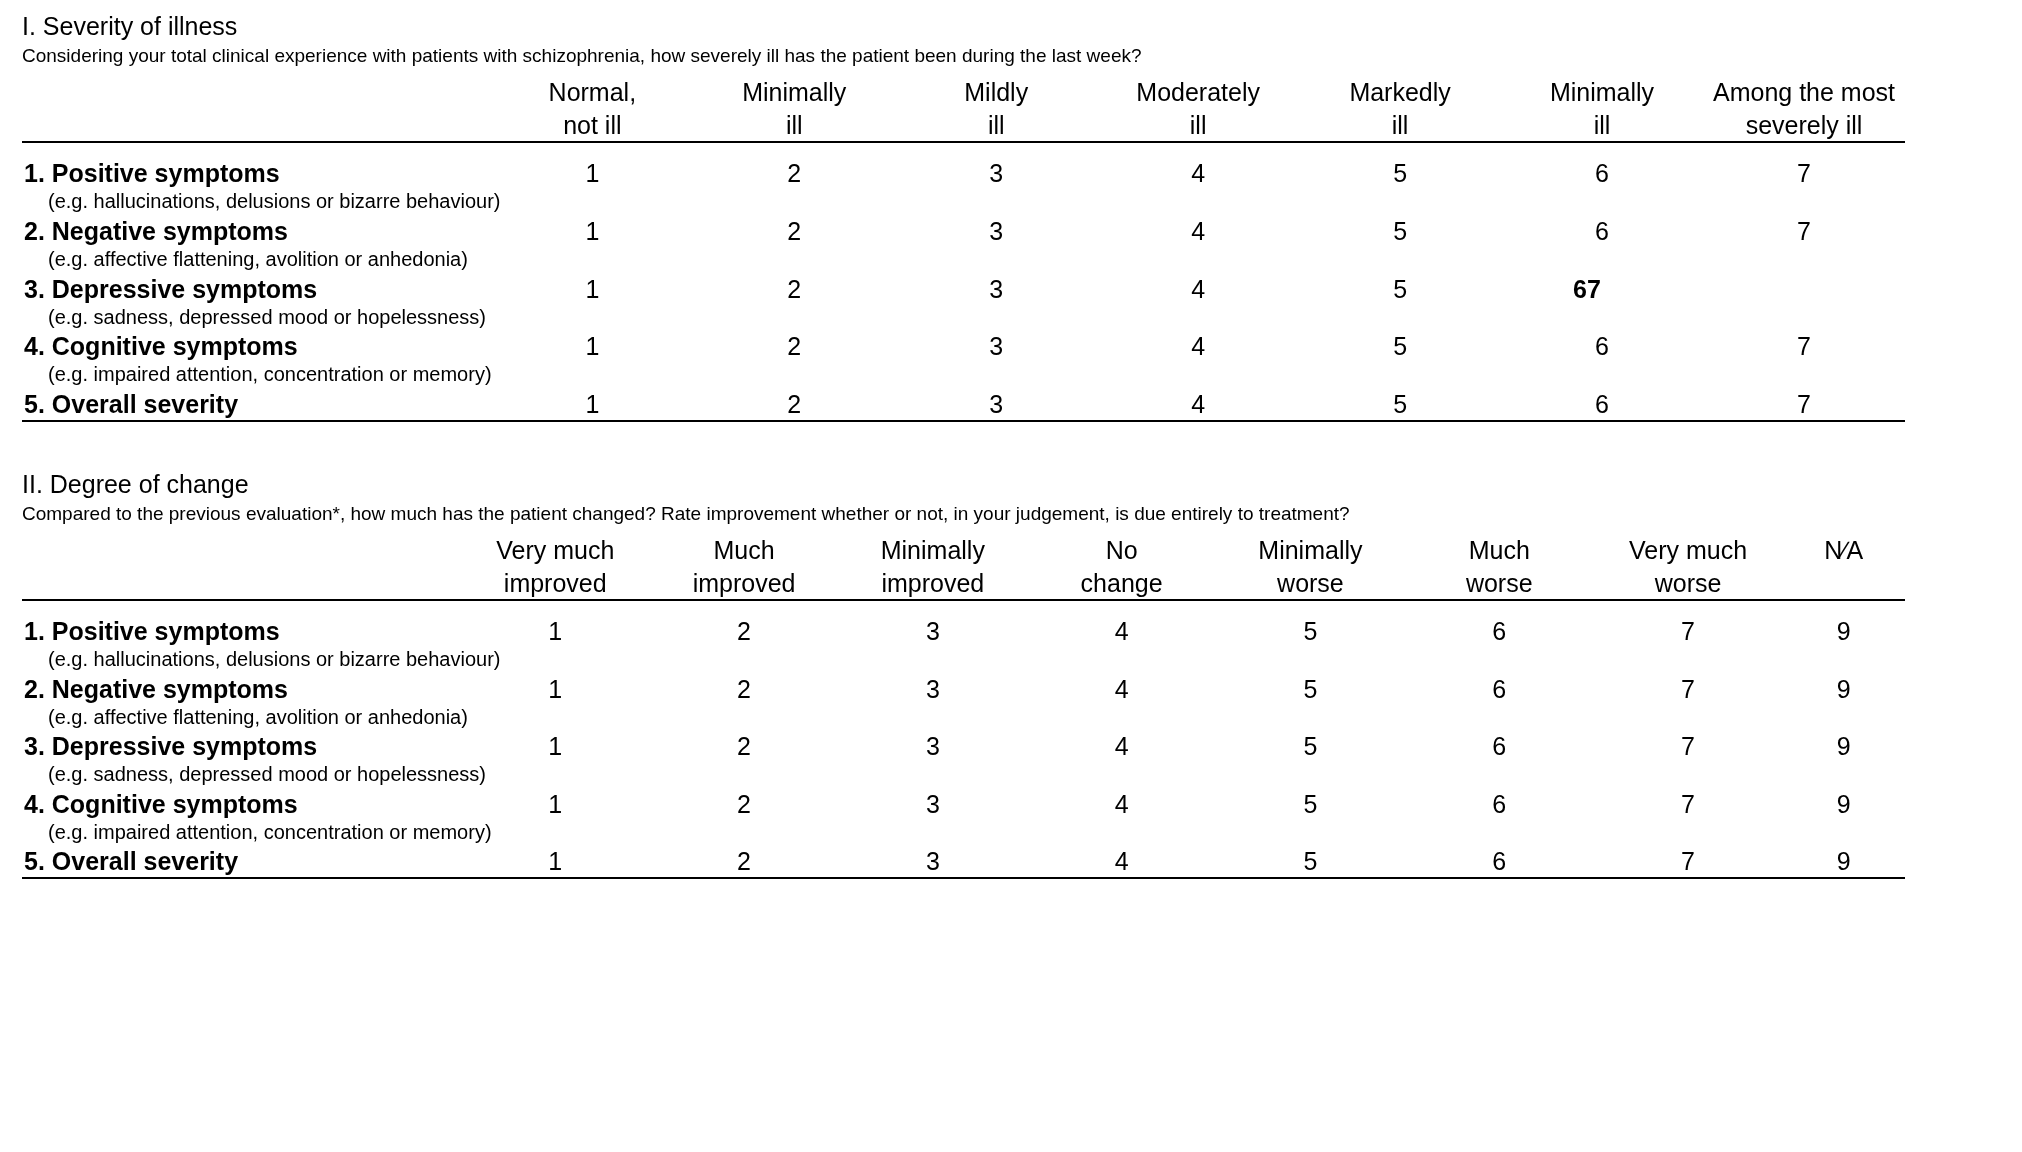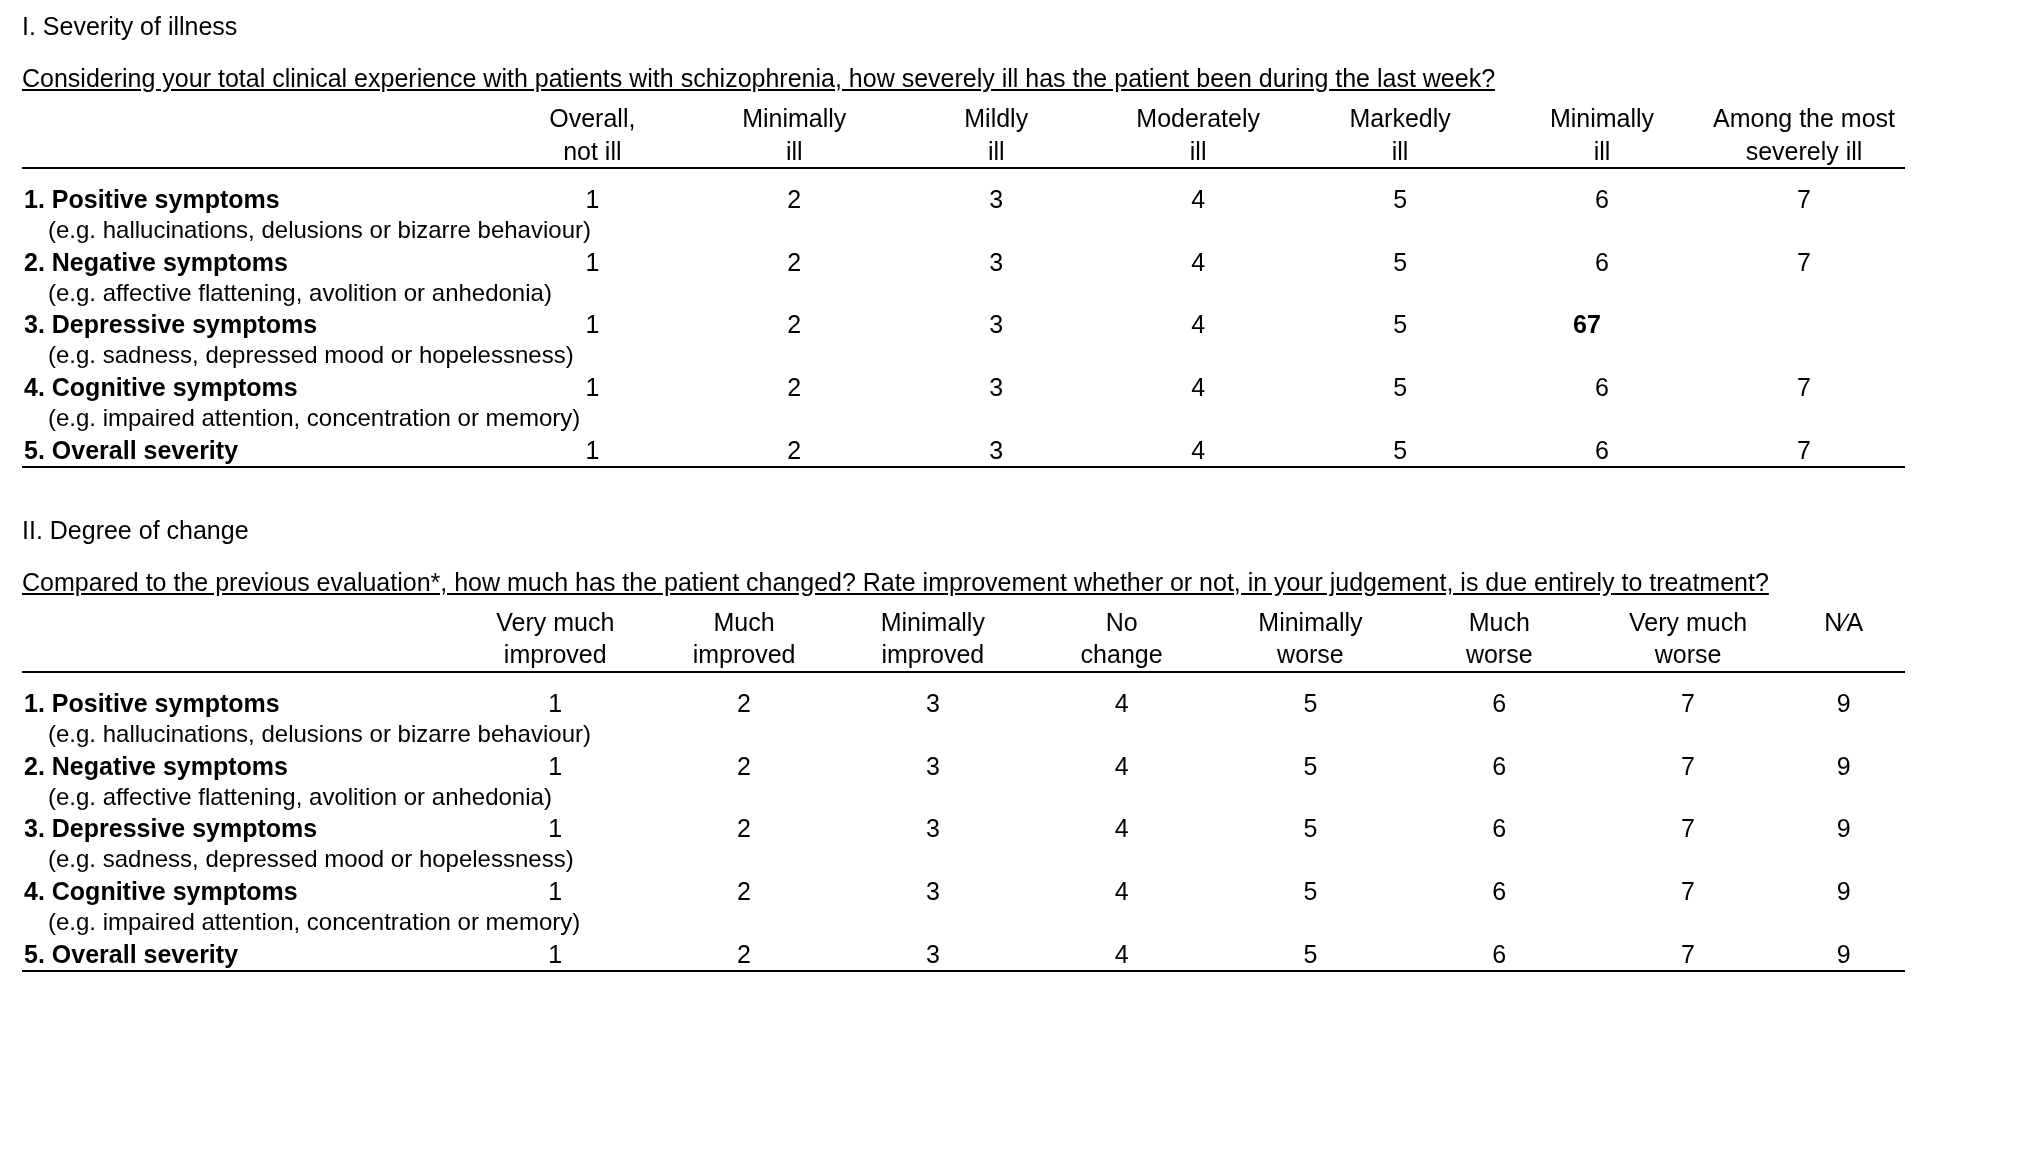--- a/index.html
+++ b/index.html
@@ -23,24 +23,23 @@
   }
 
   .section {
     margin-bottom: 6px;
   }
   .sec-title {
     font-size: 25px;
     white-space: nowrap;
   }
   .sec-question {
-    font-size: 25px;
-    white-space: nowrap;
-    margin-top: 20px;
-    text-decoration: underline;
+    font-size: 19px;
+    white-space: nowrap;
+    margin-top: 2px;
   }
 
   table.scale {
     border-collapse: collapse;
     width: 100%;
     table-layout: fixed;
     margin-top: 8px;
   }
   table.scale td, table.scale th {
     padding: 0;
@@ -81,21 +80,21 @@
     text-align: center;
   }
   
   .item-row td.num.merged {
     text-align: left;
     padding-left: 72px;
     white-space: nowrap;
     font-weight: bold;
   }
   .sub-row td {
-    font-size: 24px;
+    font-size: 20px;
     padding-top: 1px;
     padding-bottom: 2px;
   }
   .sub-row td.label {
     text-align: left;
     white-space: nowrap;
     padding-left: 26px;
   }
   .gap { height: 26px; }
 </style>
@@ -116,21 +115,21 @@
           <col class="col-opt">
           <col class="col-opt">
         <col class="col-opt">
           <col class="col-opt">
           <col class="col-opt">
       </colgroup>
       <tbody>
           <tr class="hdr">
         <td class="first"></td>
         <td>
-          <span>Overall,</span>
+          <span>Normal,</span>
           <span class="l2">not ill</span>
         </td>
         <td>
           <span>Minimally</span>
           <span class="l2">ill</span>
         </td>
         <td>
           <span>Mildly</span>
           <span class="l2">ill</span>
         </td>

